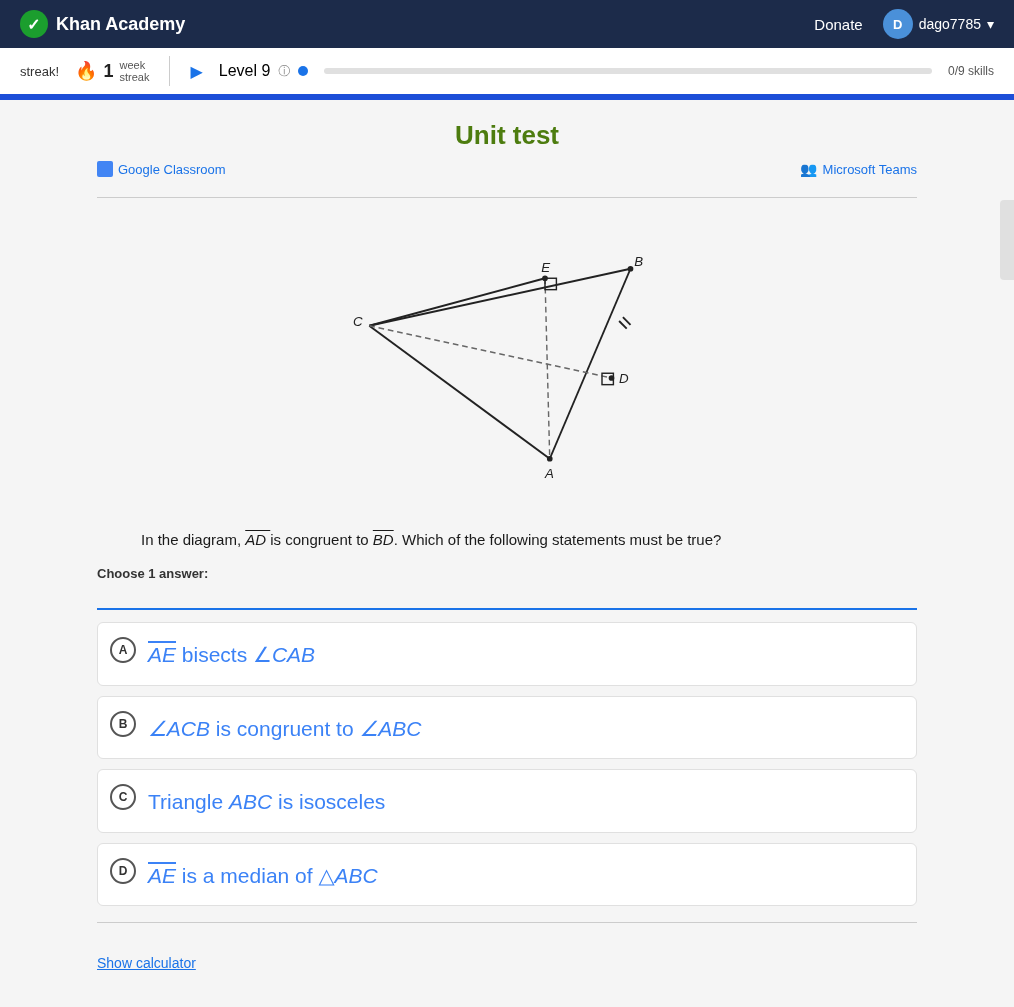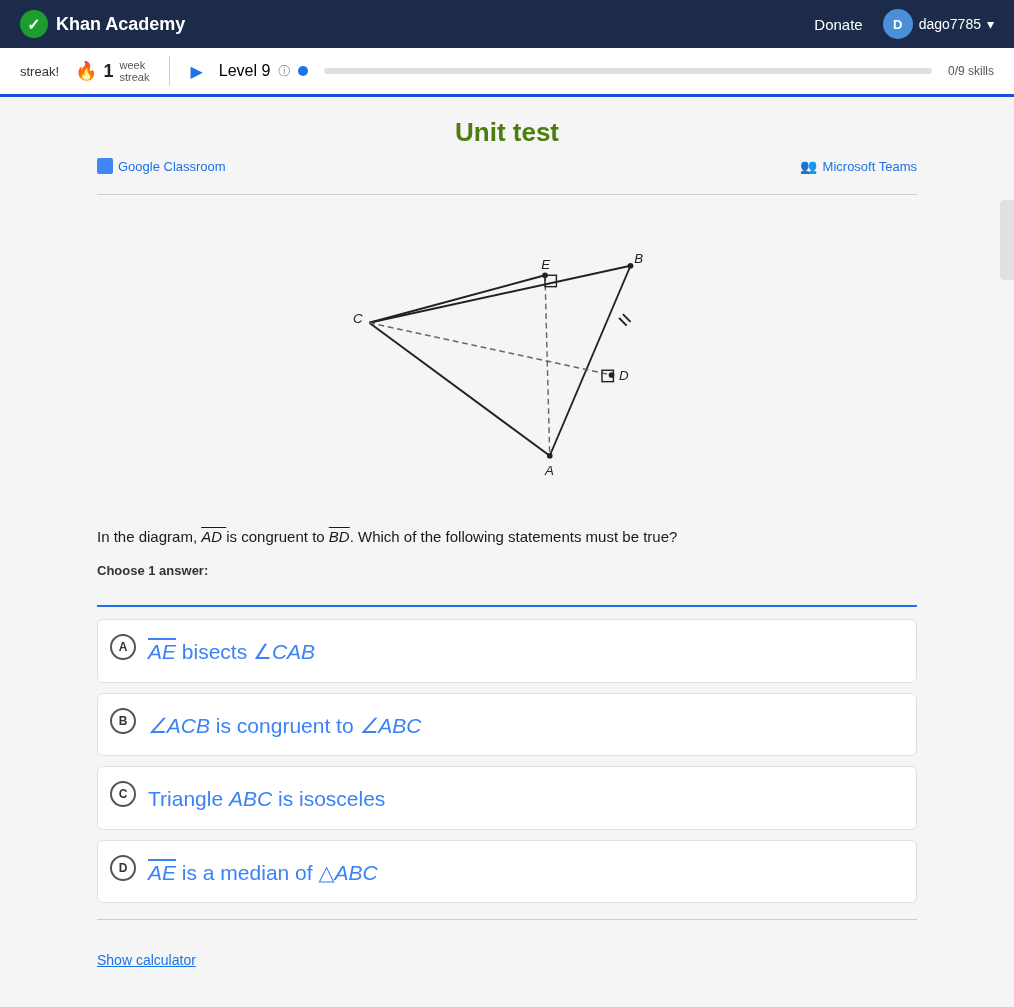--- a/index.html
+++ b/index.html
@@ -65,21 +65,21 @@
       align-items: center;
       justify-content: center;
       color: white;
       font-size: 13px;
       font-weight: bold;
     }
 
     
     .subheader {
       background: #fff;
-      border-bottom: 3px solid #1d4ed8;
+      border-bottom: 6px solid #1d4ed8;
       padding: 8px 20px;
       display: flex;
       align-items: center;
       gap: 16px;
     }
     .streak-label {
       font-size: 13px;
       color: #333;
       font-weight: 500;
     }
@@ -202,20 +202,21 @@
       width: 380px;
       height: 290px;
     }
 
     
     .question-text {
       font-size: 15px;
       color: #1a1a1a;
       line-height: 1.6;
       margin-bottom: 14px;
+      margin-left: 44px;
     }
     .overline {
       text-decoration: overline;
       font-style: italic;
     }
 
     
     .choose-label {
       font-size: 13px;
       font-weight: 700;

